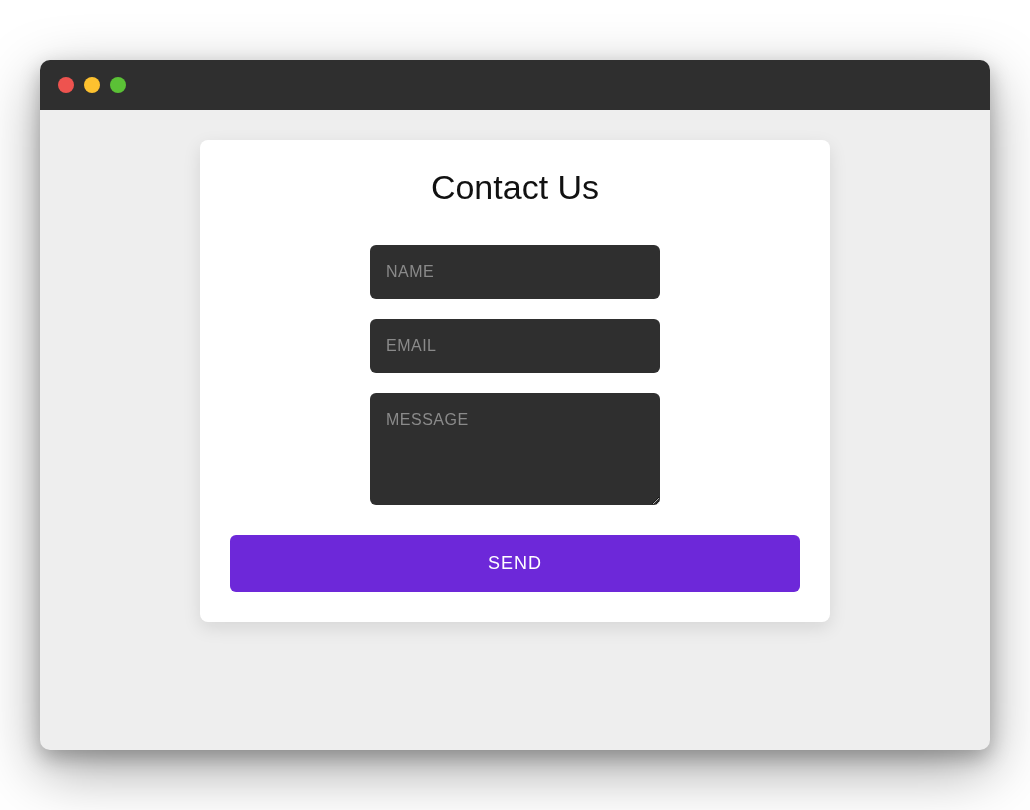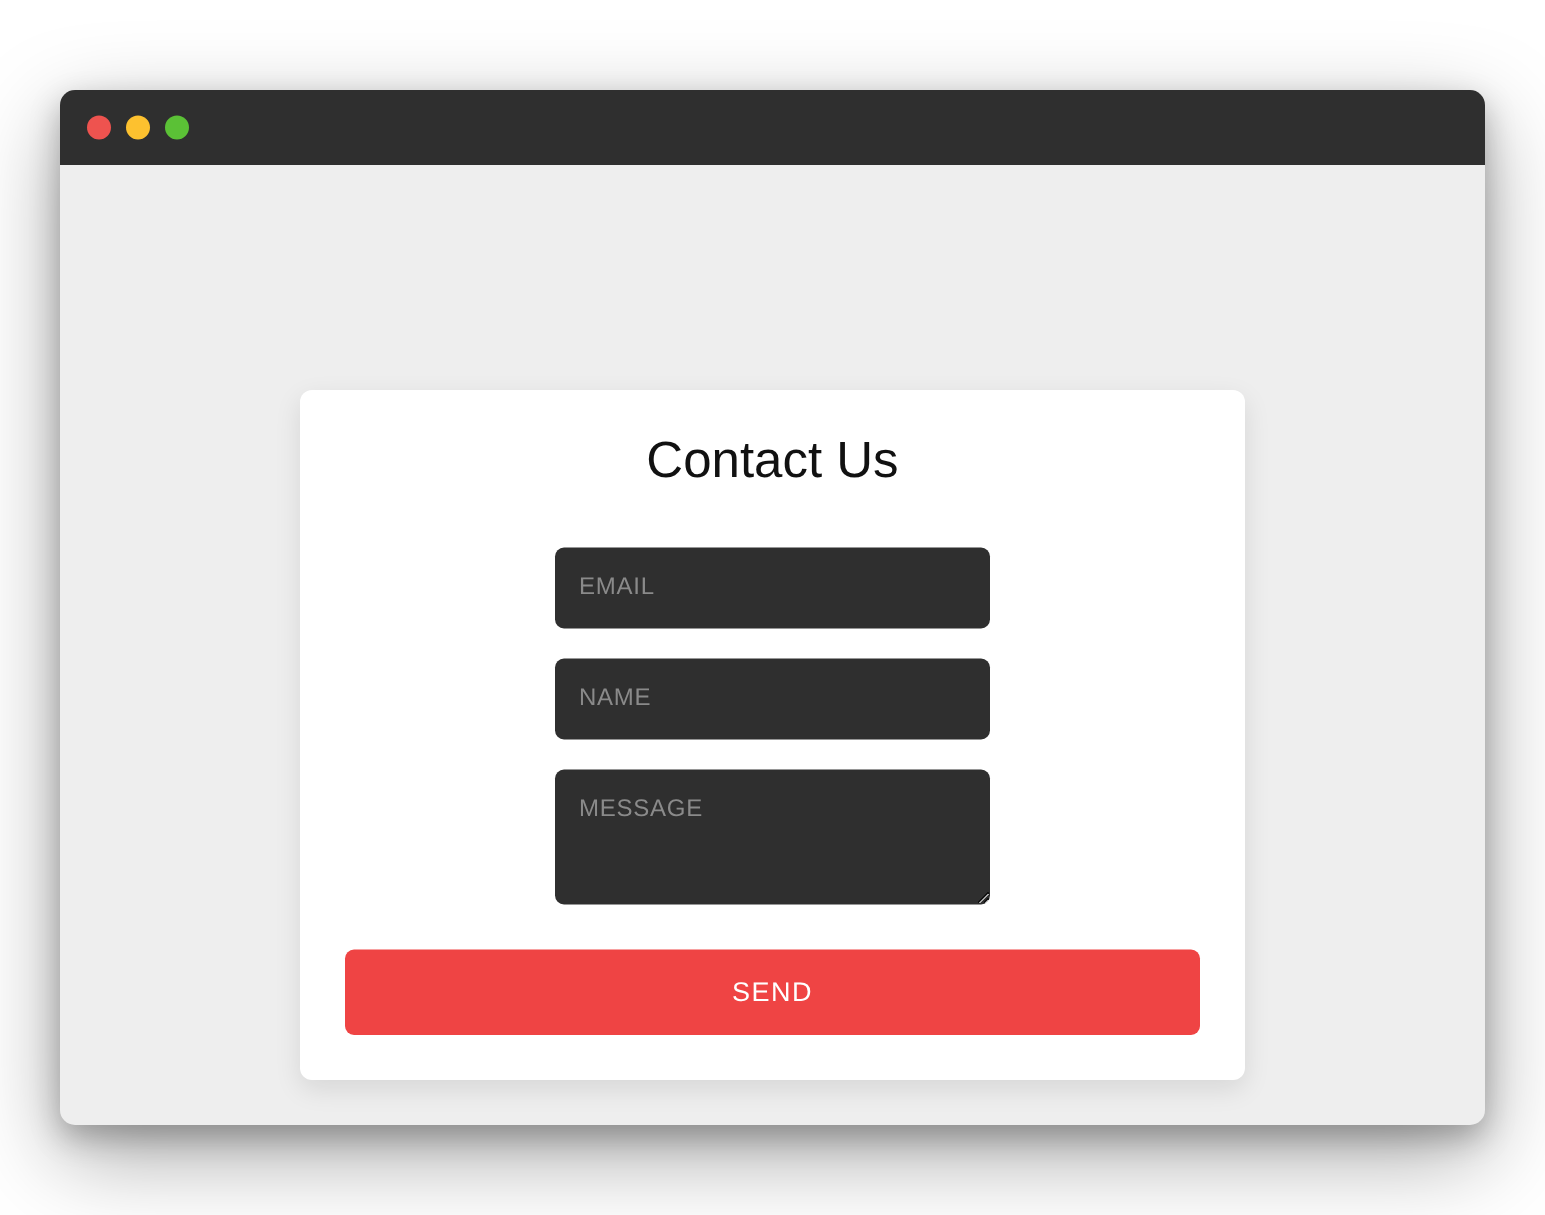--- a/index.html
+++ b/index.html
@@ -36,21 +36,21 @@
       border-radius: 50%;
       margin-right: 10px;
     }
     .dot-red { background: #ee534f; }
     .dot-yellow { background: #fdc12f; }
     .dot-green { background: #5bc136; }
     .browser-body {
       padding: 30px;
       display: flex;
       justify-content: center;
-      align-items: flex-end;
+      align-items: flex-start;
       min-height: 640px;
     }
     .card {
       width: 630px;
       background: #fff;
       border-radius: 8px;
       box-shadow: 0 6px 18px rgba(0,0,0,0.10);
       padding: 28px 30px 30px 30px;
       text-align: center;
     }
@@ -76,26 +76,26 @@
       color: #fff;
       font-size: 16px;
       letter-spacing: 0.5px;
       font-family: inherit;
     }
     .text-input::placeholder,
     .textarea-input::placeholder {
       color: #8a8a8a;
     }
     .textarea-input {
-      height: 90px;
+      height: 112px;
       resize: vertical;
     }
     .submit-button {
       width: 100%;
-      background: #ef4444;
+      background: #6d28d9;
       color: #fff;
       border: none;
       border-radius: 6px;
       padding: 18px 0;
       font-size: 18px;
       letter-spacing: 1px;
       cursor: pointer;
     }
   </style>
 </head>
@@ -104,20 +104,20 @@
 <div class="browser-window">
   <div class="titlebar">
     <span class="dot dot-red"></span>
     <span class="dot dot-yellow"></span>
     <span class="dot dot-green"></span>
   </div>
   <div class="browser-body">
     <div class="card">
       <h1 class="card-title">Contact Us</h1>
       <div class="form-fields">
+        <input type="text" class="text-input" placeholder="NAME" style="">
         <input type="email" class="text-input" placeholder="EMAIL" style="">
-        <input type="text" class="text-input" placeholder="NAME" style="">
         <textarea class="textarea-input" placeholder="MESSAGE" style=""></textarea>
       </div>
       <button class="submit-button">SEND</button>
     </div>
   </div>
 </div>
 
 </body></html>

